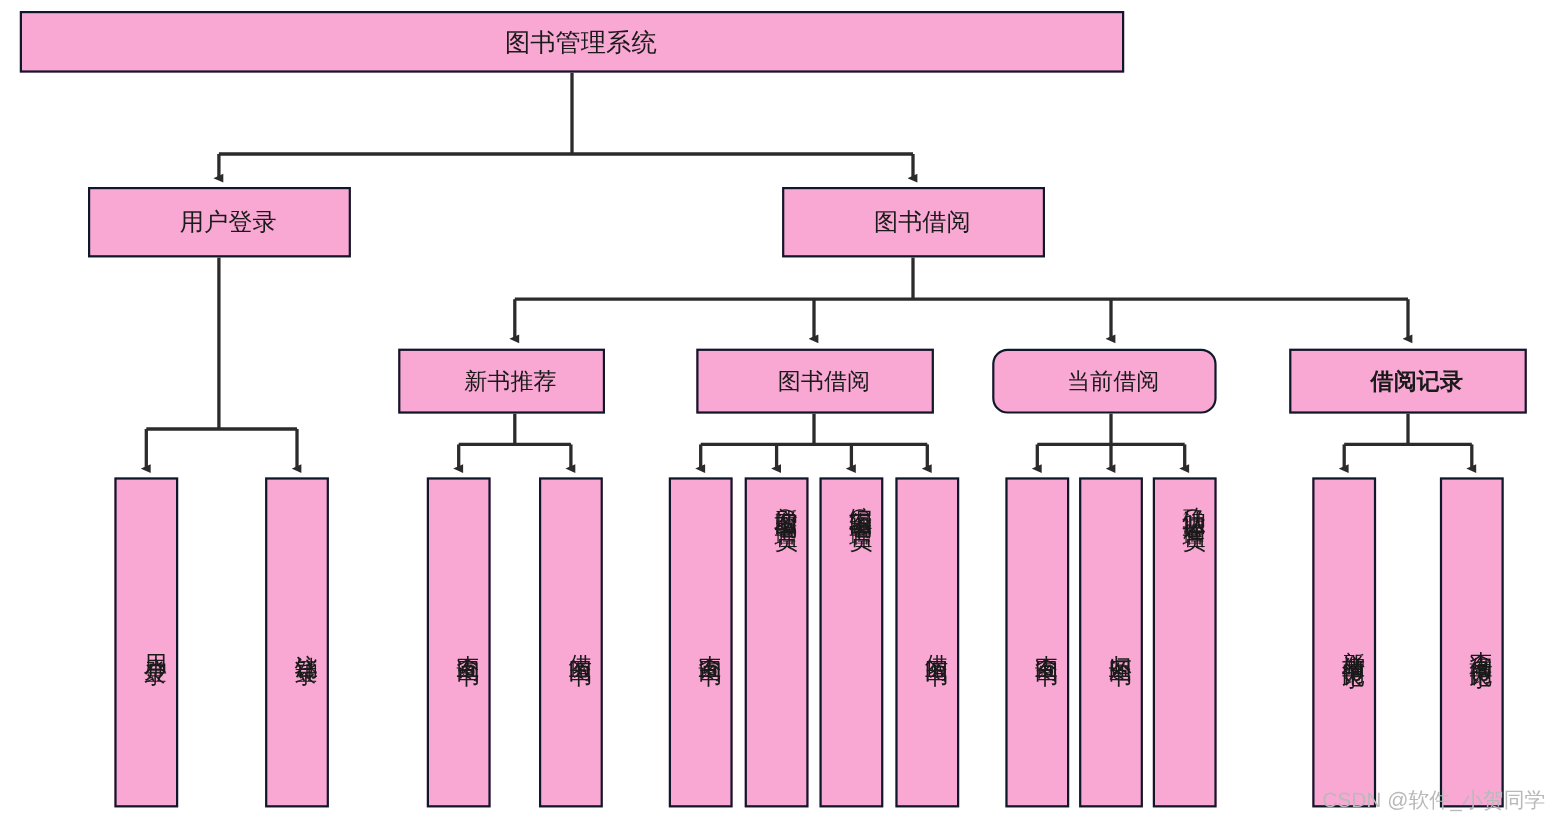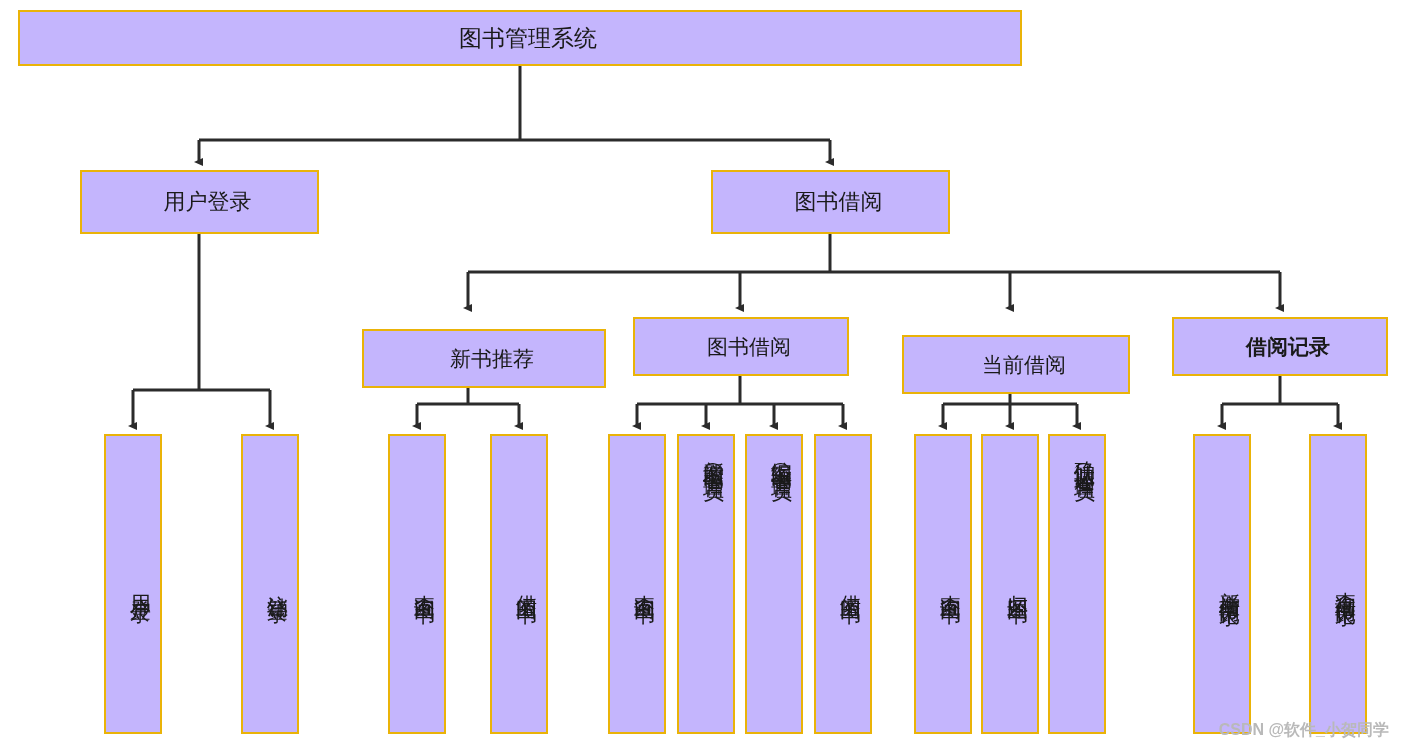--- a/index.html
+++ b/index.html
@@ -20,22 +20,22 @@
   #wires {
     position: absolute;
     left: 0;
     top: 0;
     width: 1405px;
     height: 747px;
   }
   .node {
     position: absolute;
     box-sizing: border-box;
-    border: 2px solid #eab308;
-    background: #c4b5fd;
+    border: 2px solid #0f172a;
+    background: #f9a8d4;
     color: #1a1a1a;
     display: flex;
     align-items: center;
     justify-content: center;
     z-index: 2;
     padding-left: 16px;
   }
   .node.root {
     font-size: 23px;
   }
@@ -57,27 +57,26 @@
     letter-spacing: 3px;
     line-height: 1;
     white-space: pre;
   }
   .node.leaf.centered {
     align-items: center;
     padding-top: 0;
   }
   #watermark {
     position: absolute;
-    right: 16px;
+    right: 0;
     bottom: 6px;
-    font-size: 16px;
+    font-size: 19px;
     color: #b9b9b9;
     z-index: 5;
     white-space: nowrap;
-    font-weight: bold;
   }
 </style>
 </head>
 <body>
 
 <div id="canvas">
 
   <svg id="wires" viewBox="0 0 1405 747">
     <defs>
       <marker id="arrow" markerWidth="10" markerHeight="10" refX="5" refY="5" orient="auto" markerUnits="userSpaceOnUse">
@@ -132,27 +131,27 @@
     <span>图书管理系统</span>
   </div>
 
   <div class="node lvl2" style="left:80px; top:170px; width:239px; height:64px;">
     <span>用户登录</span>
   </div>
   <div class="node lvl2" style="left:711px; top:170px; width:239px; height:64px;">
     <span>图书借阅</span>
   </div>
 
-  <div class="node lvl3" style="left:362px; top:317px; width:244px; height:59px;margin-top:12px;">
+  <div class="node lvl3" style="left:362px; top:317px; width:188px; height:59px;">
     <span>新书推荐</span>
   </div>
   <div class="node lvl3" style="left:633px; top:317px; width:216px; height:59px;">
     <span>图书借阅</span>
   </div>
-  <div class="node lvl3" style="left:902px; top:335px; width:228px; height:59px;">
+  <div class="node lvl3" style="left:902px; top:317px; width:204px; height:59px;border-radius:14px;">
     <span>当前借阅</span>
   </div>
   <div class="node lvl3" style="left:1172px; top:317px; width:216px; height:59px;font-weight:bold;">
     <span>借阅记录</span>
   </div>
 
   <div class="node leaf centered" style="left:104px; top:434px; width:58px; height:300px;">
     <span class="vtext">用户登录</span>
   </div>
   <div class="node leaf centered" style="left:241px; top:434px; width:58px; height:300px;">

